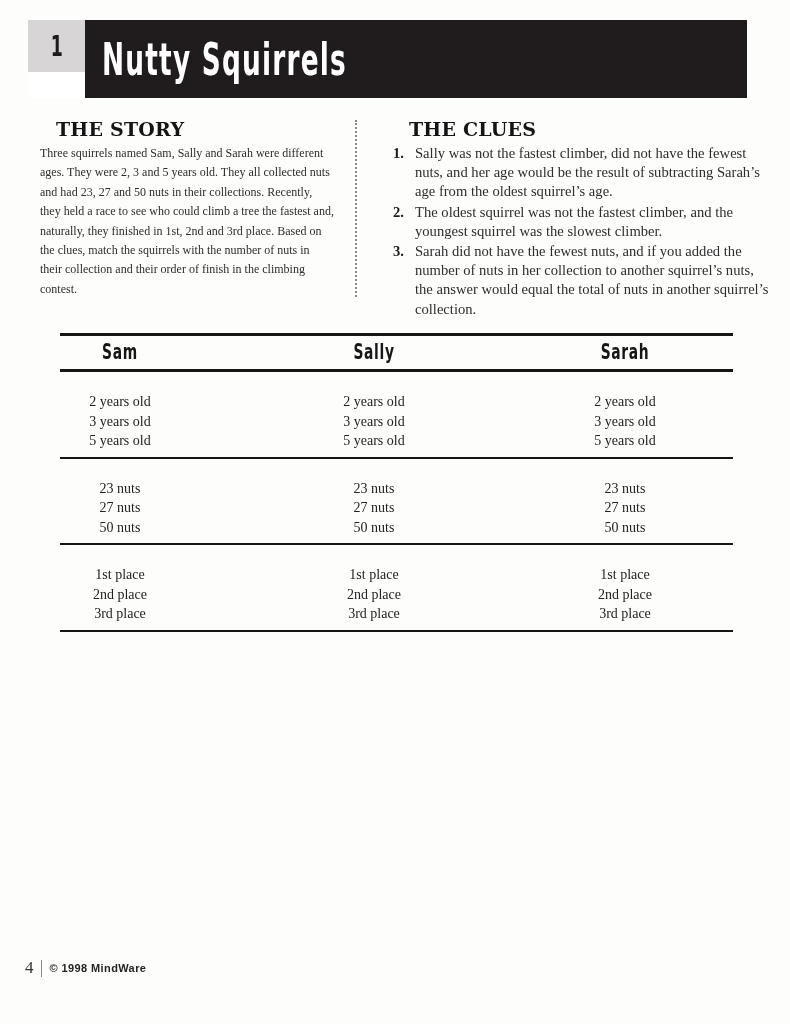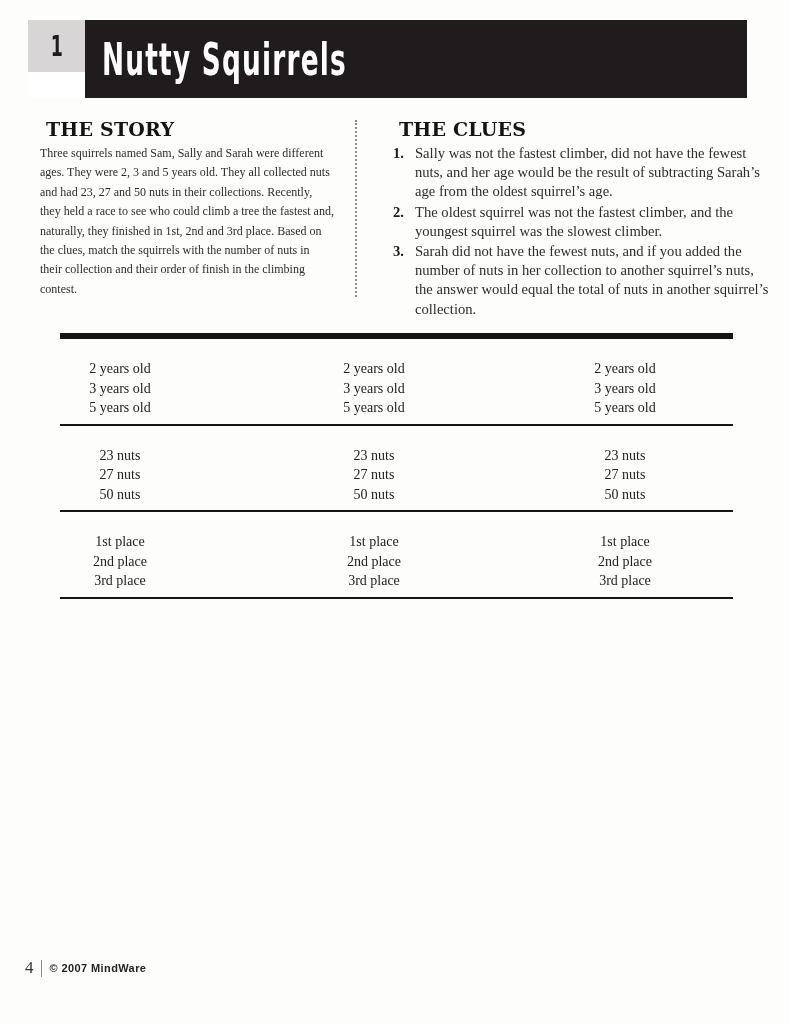--- a/index.html
+++ b/index.html
@@ -21,21 +21,21 @@
   .puzzle-num { font-size:28px; color:#1c1c1c; transform:scaleX(0.62); }
   .banner-title {
     position:absolute; left:74px; top:14px; color:#ffffff;
     font-size:44px; letter-spacing:2px;
     transform:scaleX(0.60); transform-origin:left top;
   }
 
   
   h2 {
     font-family:"DejaVu Serif", serif; font-weight:bold;
-    font-size:19px; color:#141414; margin:0 0 4px 6px; letter-spacing:0.2px;
+    font-size:19px; color:#141414; margin:0 0 4px 16px; letter-spacing:0.2px;
   }
   .story { position:absolute; left:40px; top:118px; width:294px; }
   .story p { font-size:12px; line-height:19.4px; text-align:left; }
   .col-divider {
     position:absolute; left:355px; top:120px; height:177px; width:0;
     border-left:2px dotted #8a8a8a;
   }
   .clues { position:absolute; left:393px; top:118px; width:381px; }
   .clue { display:flex; font-size:14.6px; line-height:19.2px; margin-bottom:1px; }
   .clue-num { flex:0 0 22px; font-weight:bold; color:#1b1b1b; }
@@ -104,20 +104,25 @@
     </div>
     <div class="clue">
       <span class="clue-num">3.</span>
       <span class="clue-text">Sarah did not have the fewest nuts, and if you added the number of nuts in her collection to another squirrel’s nuts, the answer would equal the total of nuts in another squirrel’s collection.</span>
     </div>
   </section>
 
   <div class="grid-table">
     <div class="rule thick"></div>
 
+    <div class="g-header">
+      <span class="display-font g-col c1">Sam</span>
+      <span class="display-font g-col c2">Sally</span>
+      <span class="display-font g-col c3">Sarah</span>
+    </div>
 
     <div class="rule thick"></div>
 
     <div class="g-section">
       <div class="g-row">
         <span class="g-cell c1">2 years old</span>
         <span class="g-cell c2">2 years old</span>
         <span class="g-cell c3">2 years old</span>
       </div>
       <div class="g-row">
@@ -171,16 +176,16 @@
         <span class="g-cell c3">3rd place</span>
       </div>
     </div>
 
     <div class="rule"></div>
   </div>
 
   <footer class="footer">
     <span class="pg-num">4</span>
     <span class="pg-sep"></span>
-    <span class="pg-copy">© 2007 MindWare</span>
+    <span class="pg-copy">© 1998 MindWare</span>
   </footer>
 
 </div>
 
 </body></html>

